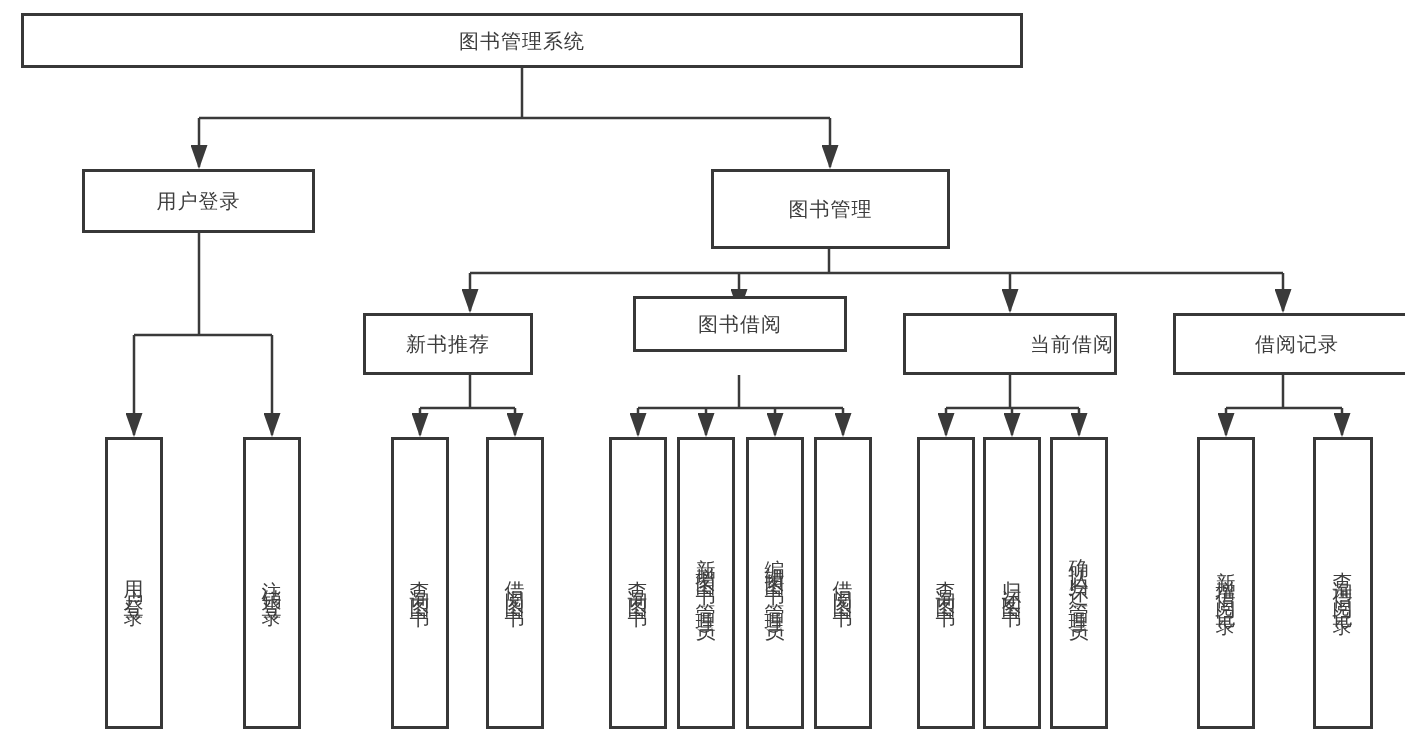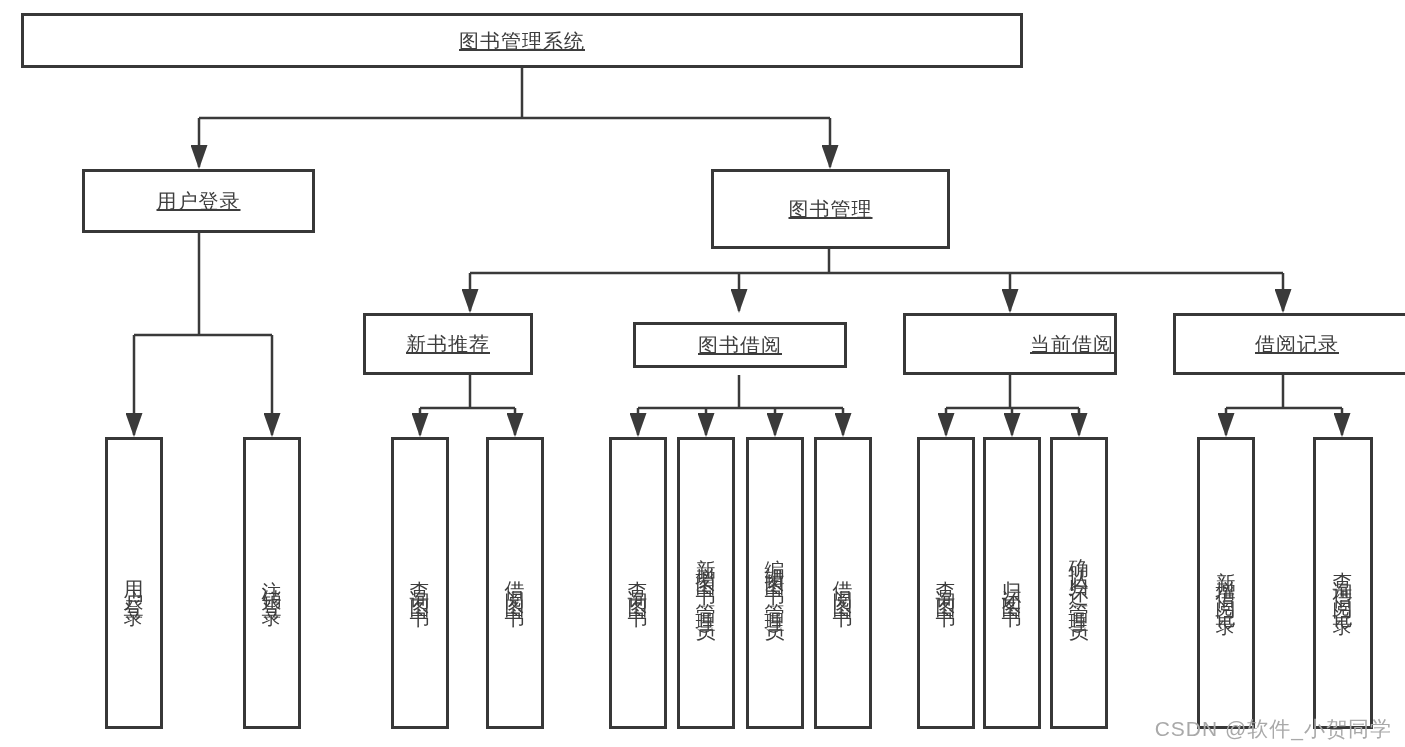--- a/index.html
+++ b/index.html
@@ -7,21 +7,21 @@
     width:1405px;height:747px;position:relative;overflow:hidden;
     font-family:"Liberation Sans", sans-serif;
   }
   #stage{position:absolute;left:0;top:0;width:1405px;height:747px;}
   #edges{position:absolute;left:0;top:0;}
   .node{
     position:absolute;background:#ffffff;border:3px solid #383838;
     box-sizing:border-box;display:flex;align-items:center;justify-content:center;
     color:#3d3d3d;font-size:20px;line-height:1;white-space:nowrap;
   }
-  .node.h span{letter-spacing:1px;text-decoration:underline;}
+  .node.h span{letter-spacing:1px;}
   .node.v span{
     writing-mode:vertical-rl;letter-spacing:9px;
   }
   #watermark{
     position:absolute;right:13px;bottom:4px;
     color:#a9a9a9;font-size:21px;letter-spacing:1px;
   }
 </style>
 </head>
 <body>
@@ -84,21 +84,21 @@
       </div>
       <div class="node h" style="left: 82px; top: 169px; width: 233px; height: 64px;">
         <span>用户登录</span>
       </div>
       <div class="node h" style="left: 711px; top: 169px; width: 239px; height: 80px;">
         <span>图书管理</span>
       </div>
       <div class="node h" style="left: 363px; top: 313px; width: 170px; height: 62px;">
         <span>新书推荐</span>
       </div>
-      <div class="node h" style="left: 633px; top: 322px; width: 214px; height: 46px;">
+      <div class="node h" style="left: 633px; top: 296px; width: 214px; height: 56px;">
         <span>图书借阅</span>
       </div>
       <div class="node h" style="left: 903px; top: 313px; width: 214px; height: 62px; justify-content: flex-end;">
         <span>当前借阅</span>
       </div>
       <div class="node h" style="left: 1173px; top: 313px; width: 248px; height: 62px;">
         <span>借阅记录</span>
       </div>
       <div class="node v" style="left: 105px; top: 437px; width: 58px; height: 292px;">
         <span>用户登录</span>
@@ -134,14 +134,13 @@
         <span>确认归还（管理员）</span>
       </div>
       <div class="node v" style="left: 1197px; top: 437px; width: 58px; height: 292px;">
         <span>新增借阅记录</span>
       </div>
       <div class="node v" style="left: 1313px; top: 437px; width: 60px; height: 292px;">
         <span>查询借阅记录</span>
       </div>
     </div>
 
-  <div id="watermark">CSDN @软件_小贺同学</div>
 </div>
 
 </body></html>

